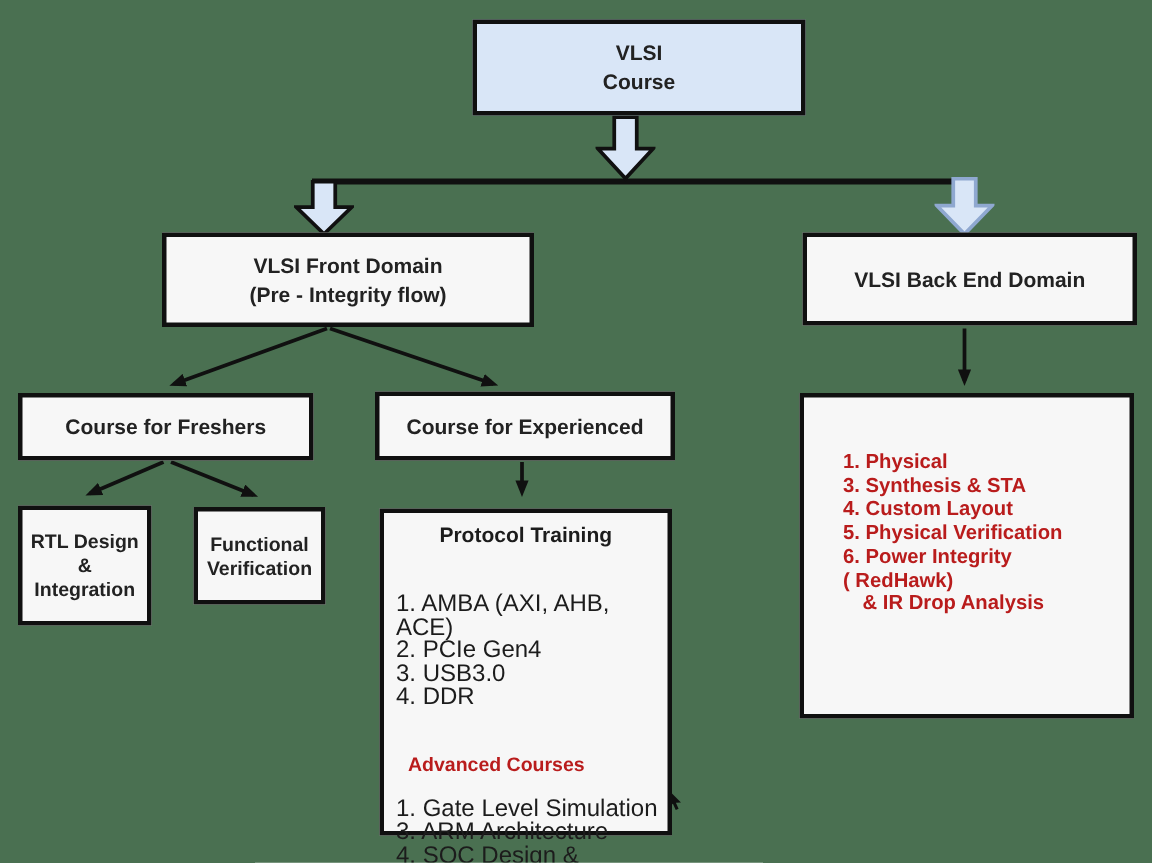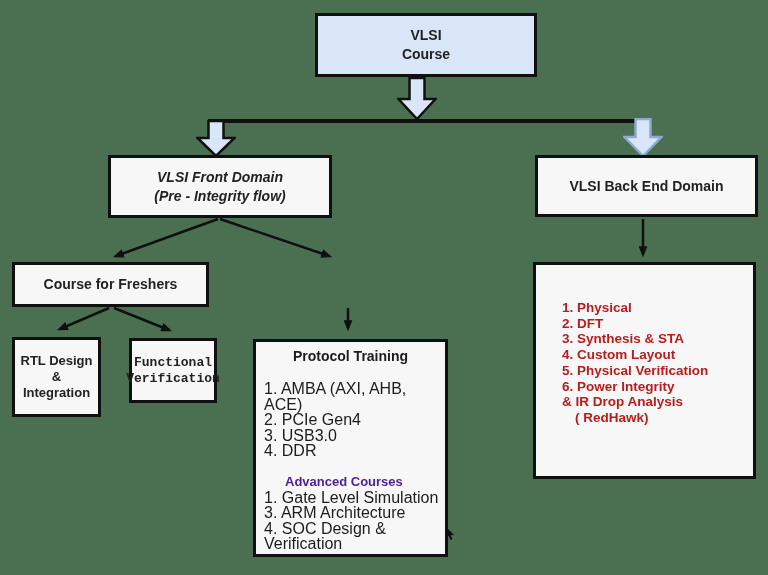--- a/index.html
+++ b/index.html
@@ -28,42 +28,43 @@
   }
   .node.blue{background:#d9e6f7;}
   .t14{font-size:14px;line-height:19px;}
   .t13{font-size:13px;line-height:16px;}
   #protocol-box{
     justify-content:flex-start;
     align-items:stretch;
     text-align:left;
     font-weight:normal;
     padding:6px 0 0 0;
+    gap:14px;
   }
   #protocol-box .box-title{
     text-align:center;
     font-weight:bold;
     font-size:14px;
     line-height:16px;
     margin-bottom:17px;
     color:#1c1c1c;
   }
   #protocol-box .plist{
     padding-left:8px;
     font-size:16px;
     line-height:15.6px;
     color:#1c1c1c;
   }
   #protocol-box .adv-title{
     font-weight:bold;
     margin-top:15px;
-    padding-left:29px;
+    padding-left:16px;
     font-size:13px;
     line-height:15.6px;
-    color:#4c1d95;
+    color:#b91c1c;
   }
   #backend-box{
     justify-content:flex-start;
     align-items:stretch;
     text-align:left;
     padding:35px 0 0 26px;
     font-size:13.5px;
     line-height:15.7px;
     color:#b91c1c;
   }
@@ -99,41 +100,44 @@
   </svg>
   <svg class="abs zarrow" style="left:623px;top:118px" width="40" height="41" viewBox="0 0 40 41">
     <polygon points="12.5,1 27.5,1 27.5,19 38.5,19 20,38 1.5,19 12.5,19" fill="#d9e6f7" stroke="#8fa8d0" stroke-width="2.5"></polygon>
   </svg>
 
   <div class="node blue t14" style="left:315px;top:13px;width:222px;height:64px;">
     <span>VLSI</span>
     <span>Course</span>
   </div>
 
-  <div class="node t14" style="left:108px;top:155px;width:224px;height:63px;font-style:italic;">
+  <div class="node t14" style="left:108px;top:155px;width:248px;height:63px;">
     <span>VLSI Front Domain</span>
     <span>(Pre - Integrity flow)</span>
   </div>
 
   <div class="node t14" style="left:535px;top:155px;width:223px;height:62px;gap:42px;">
     <span>VLSI Back End Domain</span>
   </div>
 
   <div class="node t14" style="left:12px;top:262px;width:197px;height:45px;">
     <span>Course for Freshers</span>
   </div>
 
+  <div class="node t14" style="left:250px;top:261px;width:200px;height:46px;">
+    <span>Course for Experienced</span>
+  </div>
 
   <div class="node t13" style="left:12px;top:337px;width:89px;height:80px;">
     <span>RTL Design</span>
     <span>&amp;</span>
     <span>Integration</span>
   </div>
 
-  <div class="node t13" style="left:129px;top:338px;width:88px;height:65px;font-family:Liberation Mono, monospace;">
+  <div class="node t13" style="left:129px;top:338px;width:88px;height:65px;">
     <span>Functional</span>
     <span>Verification</span>
   </div>
 
   <div class="node" id="protocol-box" style="left:253px;top:339px;width:195px;height:218px;">
     <div class="box-title">Protocol Training</div>
     <div class="plist">
       <div>1. AMBA (AXI, AHB, ACE)</div>
       <div>2. PCIe Gen4</div>
       <div>3. USB3.0</div>
@@ -142,26 +146,25 @@
     <div class="adv-title">Advanced Courses</div>
     <div class="plist">
       <div>1. Gate Level Simulation</div>
       <div>3. ARM Architecture</div>
       <div>4. SOC Design &amp; Verification</div>
     </div>
   </div>
 
   <div class="node" id="backend-box" style="left:533px;top:262px;width:223px;height:217px;">
     <div class="bitem">1. Physical</div>
-    <div class="bitem">2. DFT</div>
     <div class="bitem">3. Synthesis &amp; STA</div>
     <div class="bitem">4. Custom Layout</div>
     <div class="bitem">5. Physical Verification</div>
     <div class="bitem">6. Power Integrity</div>
+    <div class="bitem">( RedHawk)</div>
     <div class="bitem">&amp; IR Drop Analysis</div>
-    <div class="bitem">( RedHawk)</div>
   </div>
 
   <svg class="abs" style="left:445px;top:527px;z-index:4" width="11" height="14" viewBox="0 0 11 14">
     <path d="M1,0 L1,11 L3.6,8.8 L5.5,13 L7.4,12.1 L5.6,8.2 L9,8 Z" fill="#101010"></path>
   </svg>
 
 </div>
 
 </body></html>

